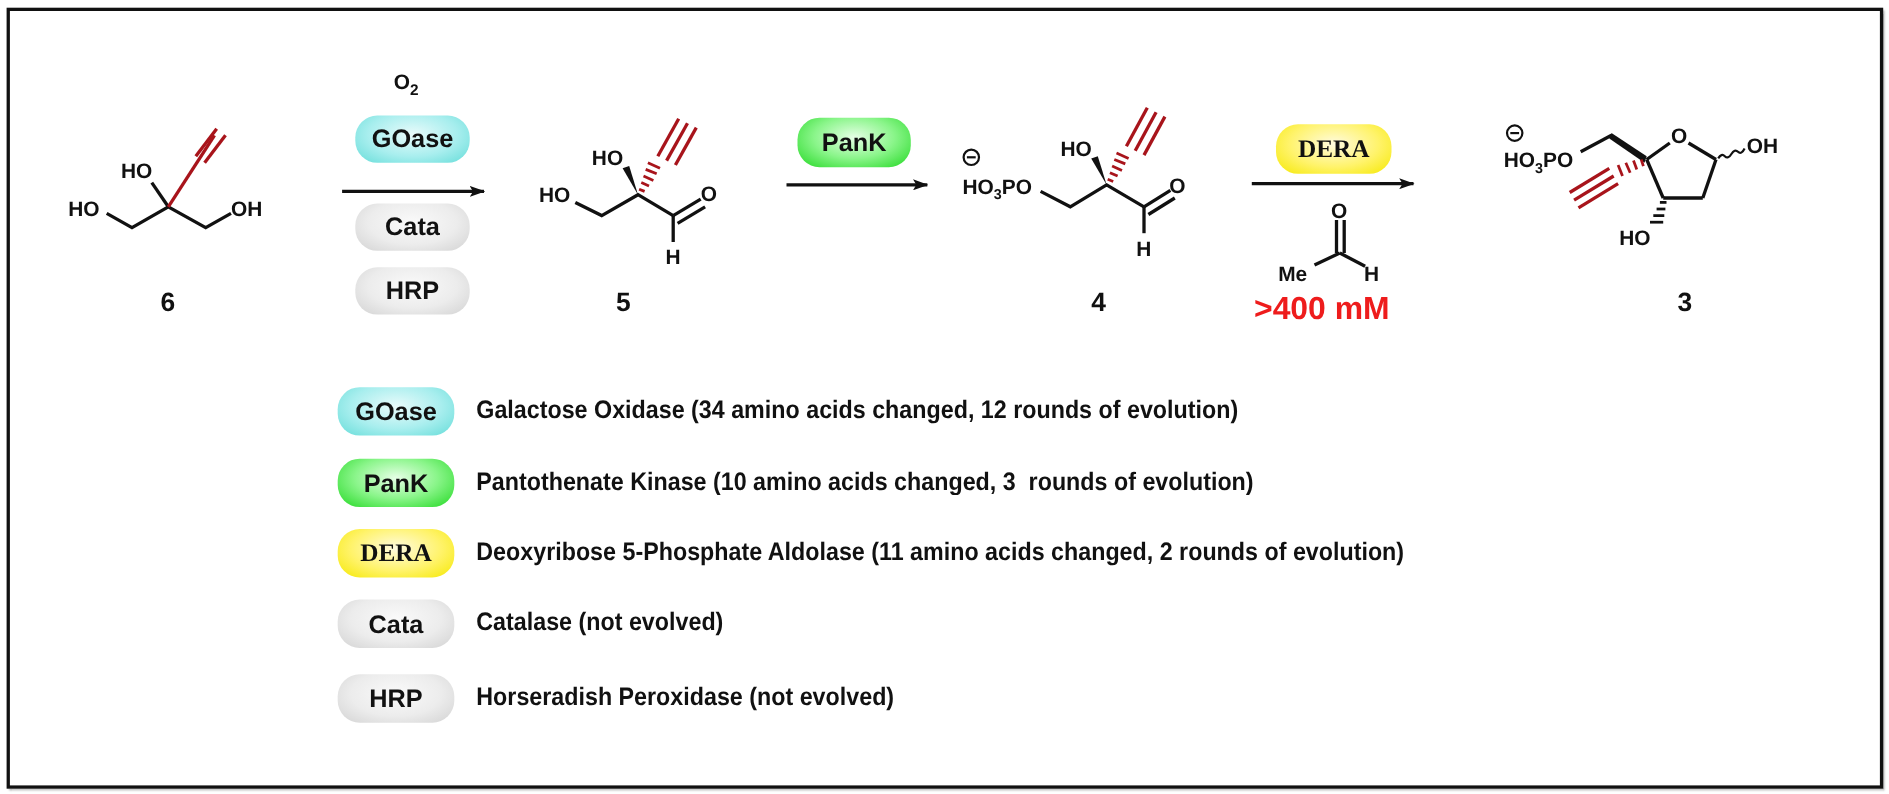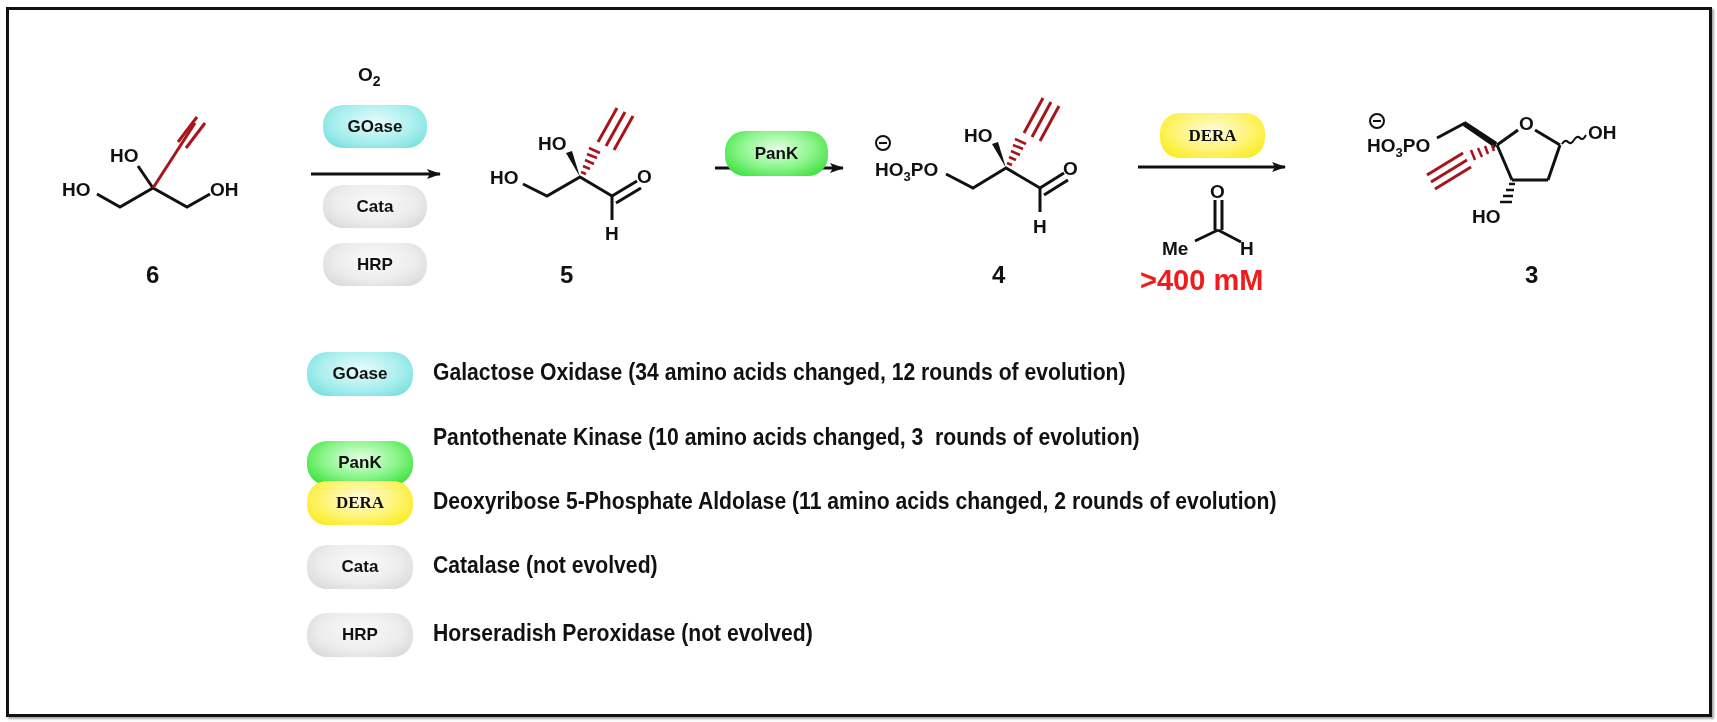--- a/index.html
+++ b/index.html
@@ -7,23 +7,23 @@
          font-family: "Liberation Sans", sans-serif; }
   .frame { position: absolute; left: 6px; top: 7px; width: 1700px; height: 704px;
            border: 3px solid #111; box-shadow: 2px 2px 2px rgba(0,0,0,0.35); background:#fff; }
   svg.scheme { position: absolute; left: 0; top: 0; }
   .atom { font-family: "Liberation Sans", sans-serif; font-weight: bold; font-size: 19px; fill: #111; }
   .cmpd { font-family: "Liberation Sans", sans-serif; font-weight: bold; font-size: 24px; fill: #111; }
   .bond { stroke: #111; stroke-width: 3; fill: none; stroke-linecap: butt; }
   .alk { stroke: #a8141b; stroke-width: 3; fill: none; }
   .red { fill: #ee1c1c; font-family: "Liberation Sans", sans-serif; font-weight: bold; font-size: 29px; }
   .pill { position: absolute; border-radius: 20px; display: flex; align-items: center; justify-content: center;
-          font-weight: bold; font-size: 17px; color: #111; box-sizing: border-box; }
+          font-weight: bold; font-size: 23px; color: #111; box-sizing: border-box; }
   .pill.goase { background: radial-gradient(ellipse at 50% 40%, #e9fbfb 0%, #a8eeee 55%, #64dcd8 100%); }
-  .pill.pank  { background: radial-gradient(ellipse at 50% 40%, #e6ffe6 0%, #8af58a 50%, #22d822 100%); margin-top: 24px; }
+  .pill.pank  { background: radial-gradient(ellipse at 50% 40%, #e6ffe6 0%, #8af58a 50%, #22d822 100%); }
   .pill.dera  { background: radial-gradient(ellipse at 50% 40%, #fffbe0 0%, #fff36a 55%, #f5e800 100%); font-family: Liberation Serif, serif; }
   .pill.cata, .pill.hrp { background: radial-gradient(ellipse at 50% 40%, #fafafa 0%, #ececec 55%, #d2d2d2 100%); }
   .legend-text { position: absolute; font-weight: bold; font-size: 23px; color: #111; white-space: pre;
                  transform: scaleX(0.92); transform-origin: left center; }
 </style>
 </head>
 <body>
 
 <div class="frame"></div>
 

